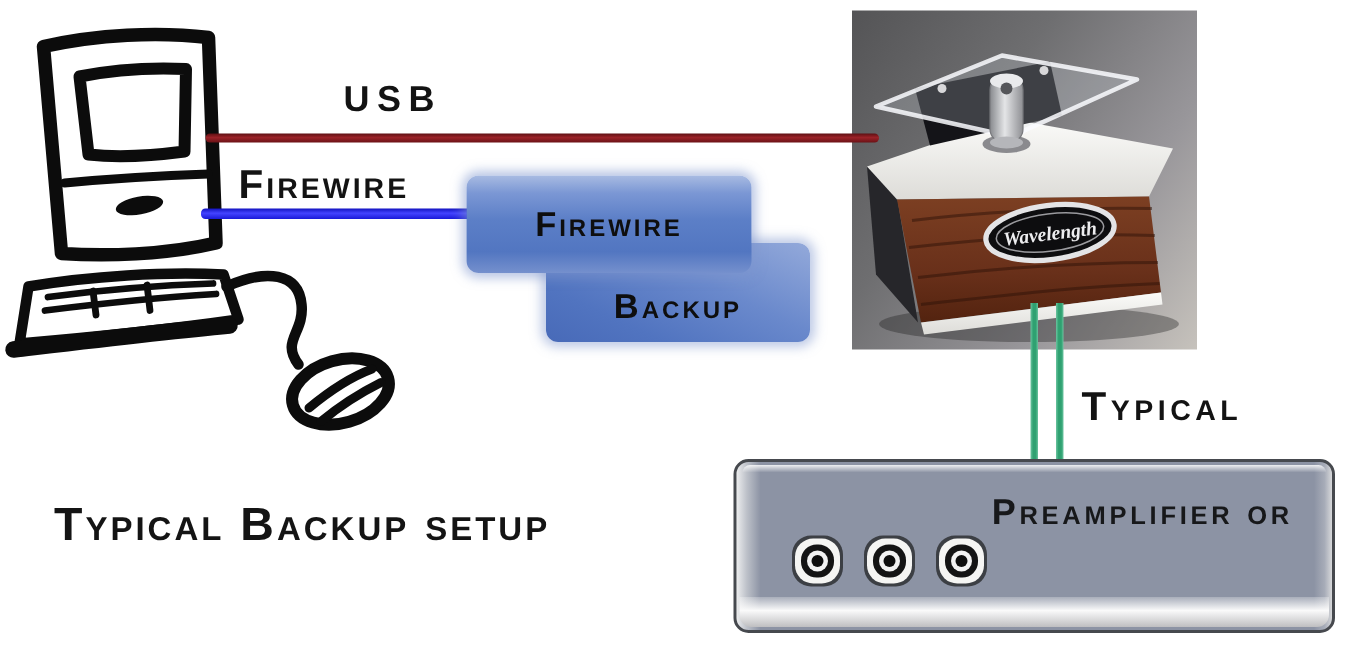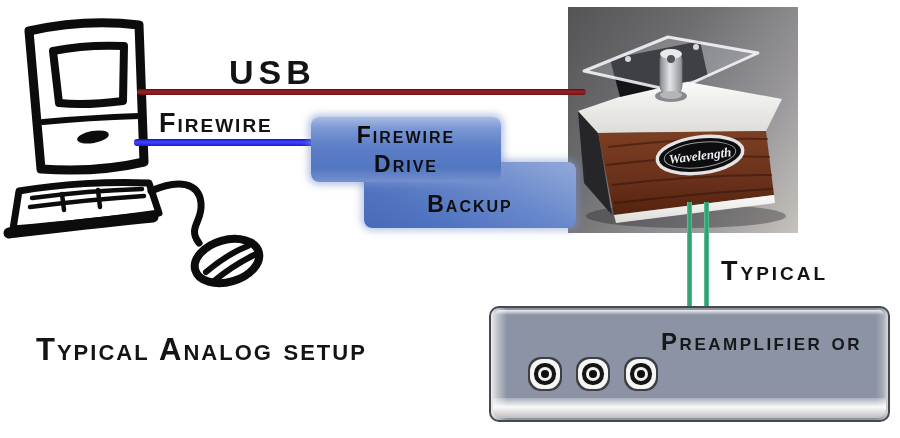--- a/index.html
+++ b/index.html
@@ -8,21 +8,21 @@
     background:#ffffff;
     font-family:"Liberation Sans", sans-serif;
   }
   .abs{position:absolute;}
   
   .wire-label{
     font-weight:bold;color:#131313;
     font-variant:small-caps;letter-spacing:3px;line-height:1;
     white-space:nowrap;
   }
-  #usb-label{left:229px;top:55px;font-size:34px;letter-spacing:5px;}
+  #usb-label{left:229px;top:55px;font-size:24px;letter-spacing:5px;}
   #firewire-label{left:159px;top:110px;font-size:27px;letter-spacing:2px;}
   #analog-label{left:721px;top:258px;font-size:27px;letter-spacing:3px;}
   
   .wire{border-radius:3px;}
   #usb-line{
     left:137px;top:89px;width:449px;height:6px;z-index:6;
     background:linear-gradient(180deg,#5e1013 0%,#9b2228 45%,#6b1216 100%);
   }
   #firewire-line{
     left:134px;top:139px;width:181px;height:7px;z-index:3;
@@ -40,21 +40,21 @@
     align-items:center;justify-content:center;
     font-weight:bold;font-variant:small-caps;letter-spacing:2px;
     color:#0e0e0e;font-size:23px;line-height:29px;
   }
   #firewire-drive-box{
     left:311px;top:117px;width:190px;height:65px;z-index:4;
     background:linear-gradient(180deg,#a8bbe2 0%,#7b97d4 18%,#5c7fc7 45%,#5276c1 78%,#7590cd 100%);
     box-shadow:0 0 7px 3px rgba(125,150,205,0.55);
   }
   #backup-box{
-    left:364px;top:162px;width:212px;height:66px;z-index:3;
+    left:364px;top:162px;width:176px;height:66px;z-index:3;
     background:linear-gradient(205deg,#93a9da 0%,#6a89cc 40%,#5174c0 75%,#486ab8 100%);
     box-shadow:0 0 7px 3px rgba(125,150,205,0.5);
     justify-content:flex-end;padding-bottom:9px;box-sizing:border-box;
   }
   
   #dac-photo{
     left:568px;top:7px;width:230px;height:226px;z-index:1;
     background:linear-gradient(125deg,#545456 0%,#6e6e70 35%,#98969a 70%,#c6c2bc 100%);
   }
   #dac-photo svg{display:block;width:230px;height:226px;}
@@ -121,21 +121,20 @@
 <div class="abs wire" id="firewire-line"></div>
 <div class="abs analog-line" id="analog-line-1"></div>
 <div class="abs analog-line" id="analog-line-2"></div>
 
 <div class="abs wire-label" id="usb-label">USB</div>
 <div class="abs wire-label" id="firewire-label">Firewire</div>
 <div class="abs wire-label" id="analog-label">Typical</div>
 
 <div class="abs blue-box" id="firewire-drive-box">
   <span>Firewire</span>
-  <span>Drive</span>
 </div>
 <div class="abs blue-box" id="backup-box">
   <span>Backup</span>
 </div>
 
 <div class="abs" id="dac-photo">
   <svg viewBox="0 0 230 226">
     <defs>
       <linearGradient id="woodg" x1="0" y1="0" x2="0" y2="1">
         <stop offset="0" stop-color="#7c3f22"></stop>
@@ -184,13 +183,13 @@
   <div id="jack-row">
     <span class="rca-jack"></span>
     <span class="rca-jack"></span>
     <span class="rca-jack"></span>
   </div>
   <div id="preamp-text">
     <div>Preamplifier or</div>
   </div>
 </div>
 
-<div class="abs" id="diagram-title">Typical Analog setup</div>
+<div class="abs" id="diagram-title">Typical Backup setup</div>
 
 </body></html>

